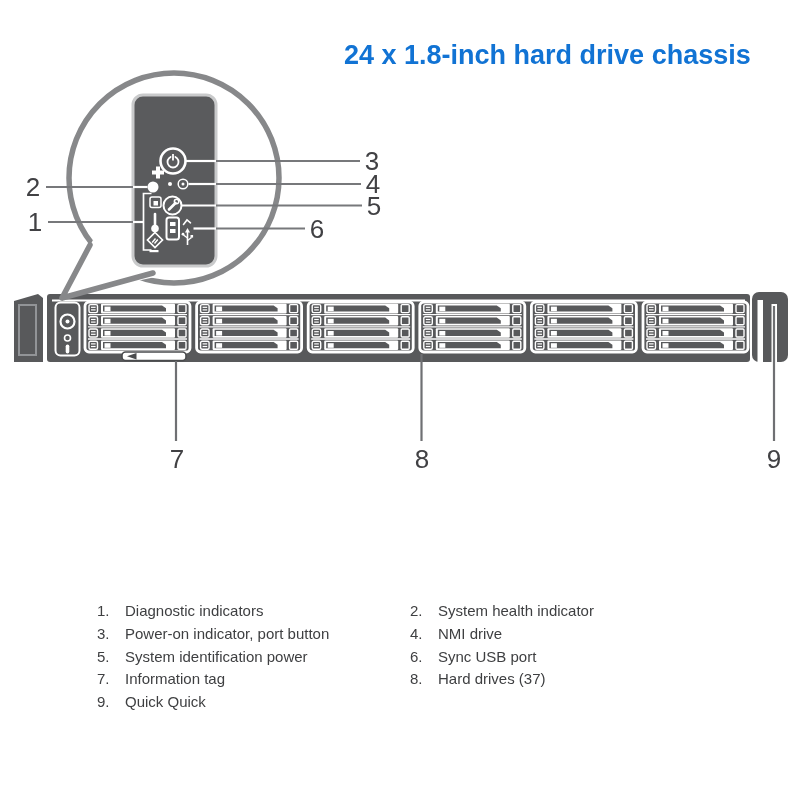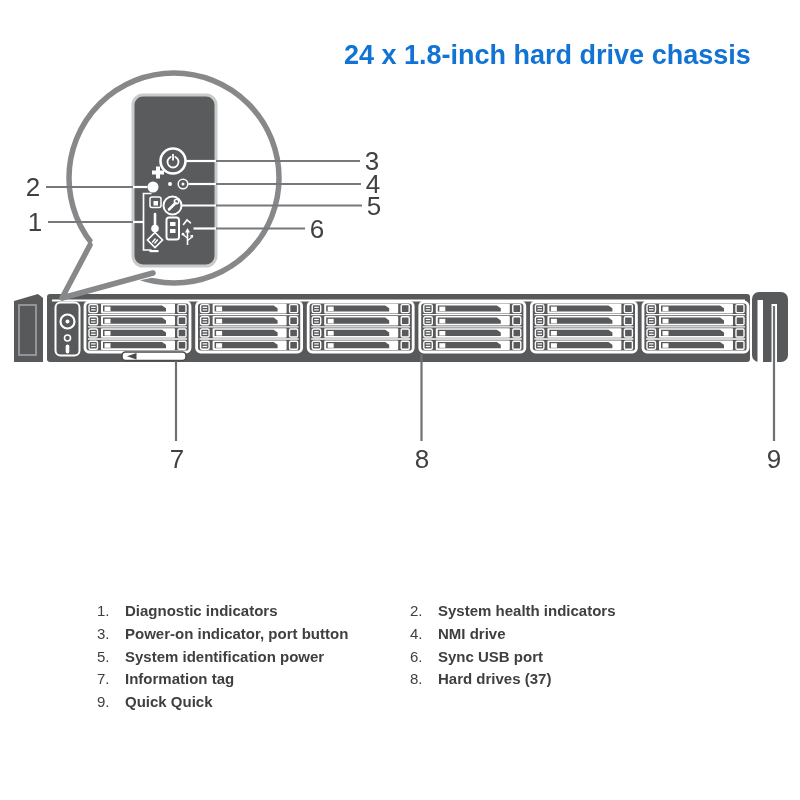--- a/index.html
+++ b/index.html
@@ -15,21 +15,21 @@
   .diagram-svg{position:absolute;left:0;top:0;}
   .legend{
     position:absolute;top:603px;left:0;width:800px;
     font-size:15px;color:#3e3f41;
   }
   .legend-col{position:absolute;top:0;}
   .legend-col.left{left:97px;width:300px;}
   .legend-col.right{left:410px;width:300px;}
   .legend-row{display:flex;margin-bottom:7px;line-height:15.8px;}
   .legend-num{width:28px;flex:0 0 28px;}
-  .legend-label{flex:1;font-weight:bold;}
+  .legend-label{flex:1;}
 </style>
 </head>
 <body>
 
 <div class="page-title">24 x 1.8-inch hard drive chassis</div>
 
 <svg class="diagram-svg" width="800" height="575" viewBox="0 0 800 575" font-family="Liberation Sans, sans-serif">
 
   <defs>
     <g id="drv-row">
@@ -205,21 +205,21 @@
       <span class="legend-label">Information tag</span>
     </div>
     <div class="legend-row">
       <span class="legend-num">9.</span>
       <span class="legend-label">Quick Quick</span>
     </div>
   </div>
   <div class="legend-col right">
     <div class="legend-row">
       <span class="legend-num">2.</span>
-      <span class="legend-label">System health indicators</span>
+      <span class="legend-label">System health indicator</span>
     </div>
     <div class="legend-row">
       <span class="legend-num">4.</span>
       <span class="legend-label">NMI drive</span>
     </div>
     <div class="legend-row">
       <span class="legend-num">6.</span>
       <span class="legend-label">Sync USB port</span>
     </div>
     <div class="legend-row">

